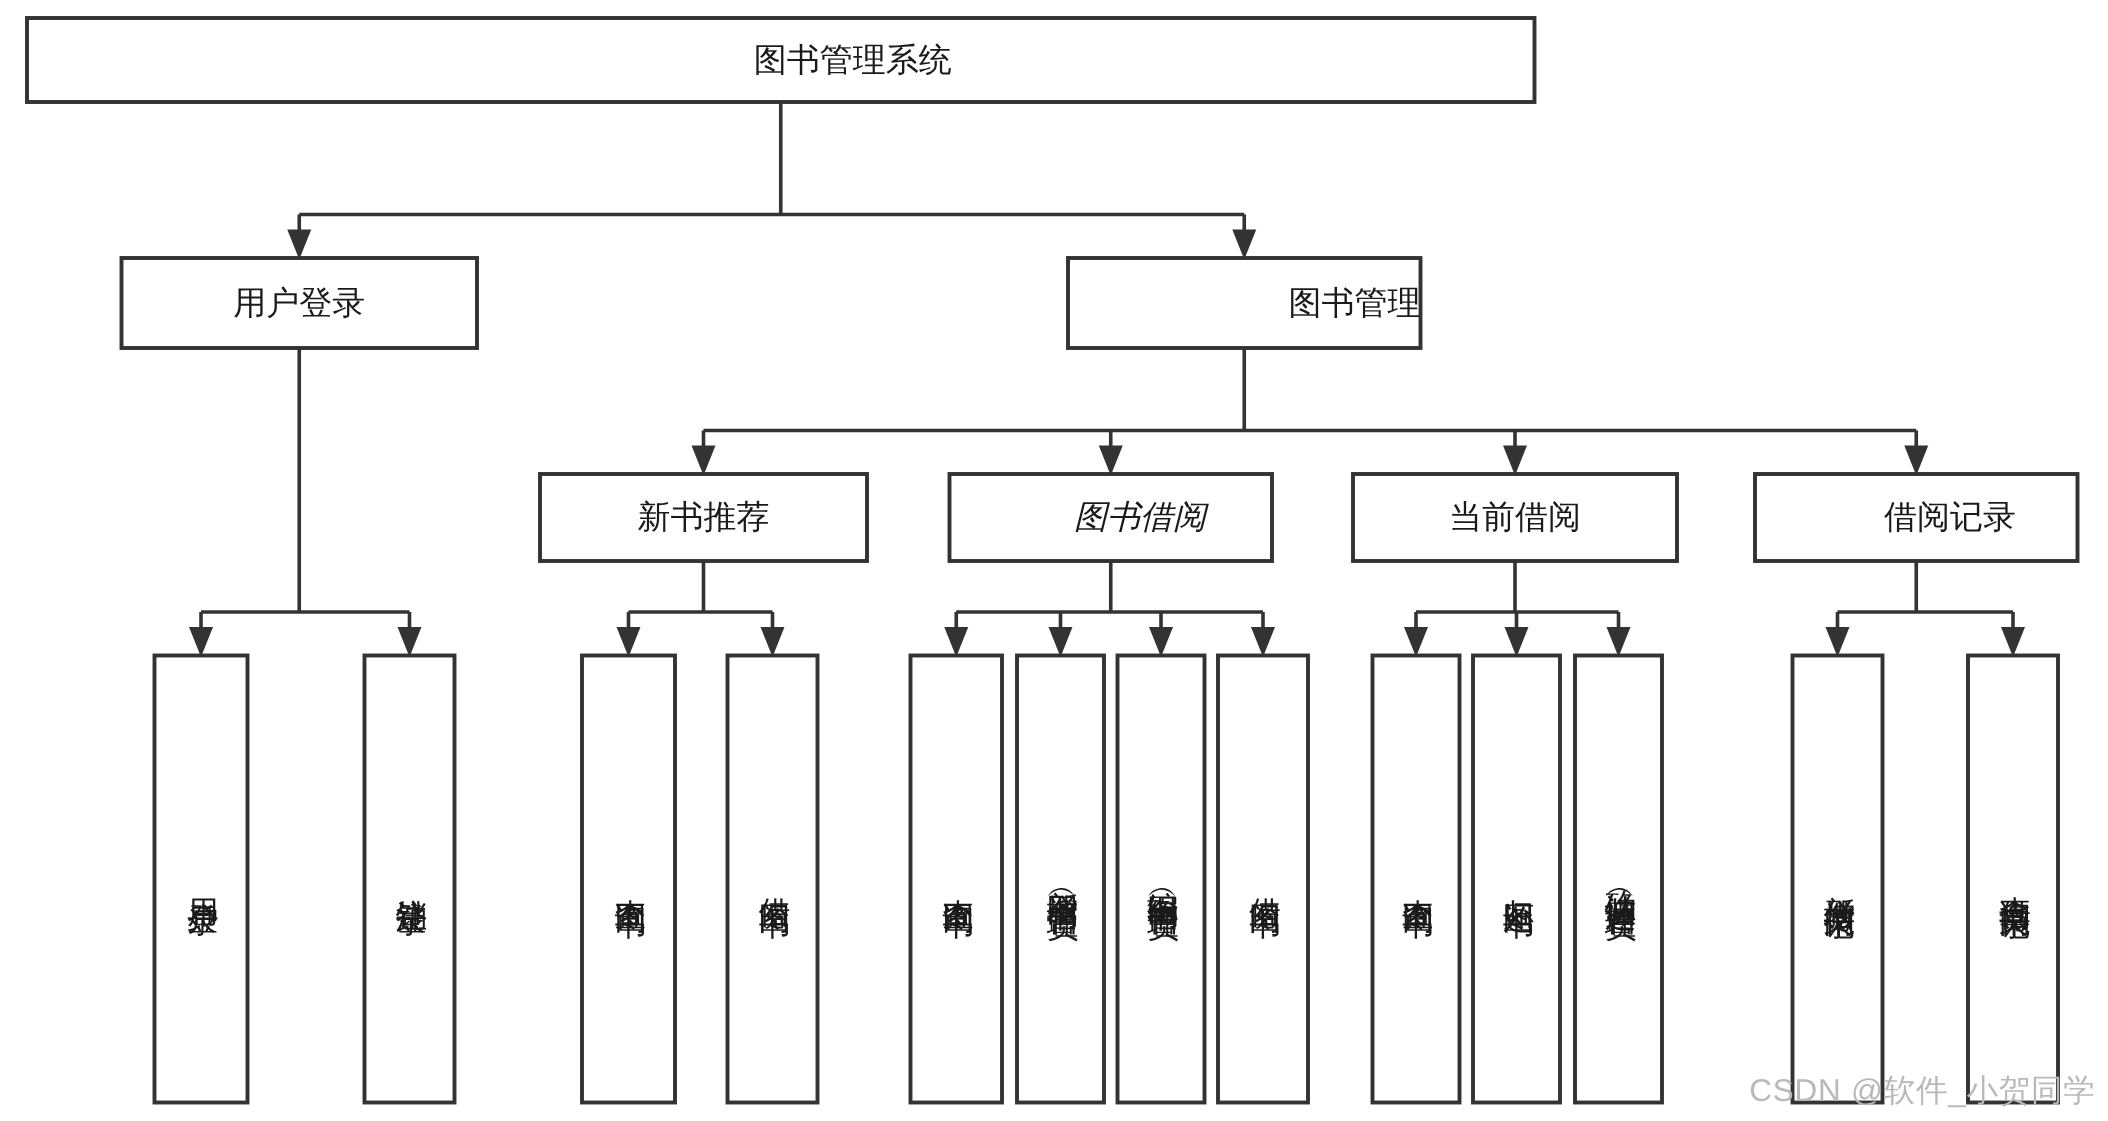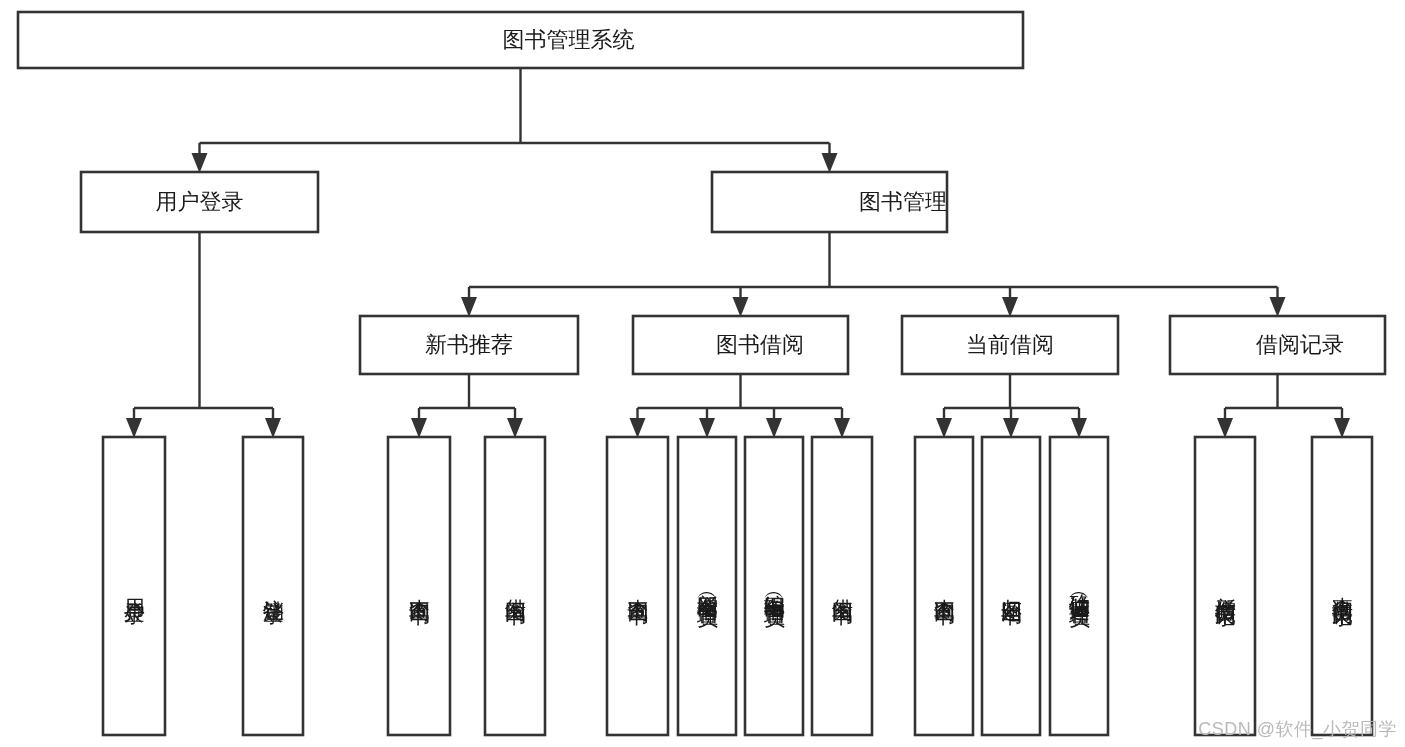--- a/index.html
+++ b/index.html
@@ -70,21 +70,21 @@
     font-family: "Liberation Sans", "DejaVu Sans", sans-serif;
     font-size: 22px;
     color: #1a1a1a;
     white-space: nowrap;
   }
   #watermark {
     position: absolute;
     right: 8px;
     bottom: 6px;
     font-family: "Liberation Sans", "DejaVu Sans", sans-serif;
-    font-size: 18px;
+    font-size: 21px;
     color: #b9b9b9;
     letter-spacing: 0.5px;
     white-space: nowrap;
   }
 </style>
 </head>
 <body>
 
 <div id="diagram-root">
 
@@ -173,21 +173,21 @@
       </div>
       <div class="hlabel-wrap" style="left: 81px; top: 172px; width: 237px; height: 60px;">
         <div class="hlabel-text">用户登录</div>
       </div>
       <div class="hlabel-wrap" style="left: 712px; top: 172px; width: 235px; height: 60px; justify-content: flex-end;">
         <div class="hlabel-text">图书管理</div>
       </div>
       <div class="hlabel-wrap" style="left: 360px; top: 316px; width: 218px; height: 58px; text-align: right;">
         <div class="hlabel-text">新书推荐</div>
       </div>
-      <div class="hlabel-wrap" style="left: 633px; top: 316px; width: 254px; height: 58px;">
+      <div class="hlabel-wrap" style="left: 633px; top: 316px; width: 254px; height: 58px; font-style: italic;">
         <div class="hlabel-text">图书借阅</div>
       </div>
       <div class="hlabel-wrap" style="left: 902px; top: 316px; width: 216px; height: 58px; text-align: center;">
         <div class="hlabel-text">当前借阅</div>
       </div>
       <div class="hlabel-wrap" style="left: 1170px; top: 316px; width: 260px; height: 58px;">
         <div class="hlabel-text">借阅记录</div>
       </div>
       <div class="vlabel-wrap" style="left: 103px; top: 437px; width: 62px; height: 298px;">
         <div class="vlabel-text">用户登录</div>

